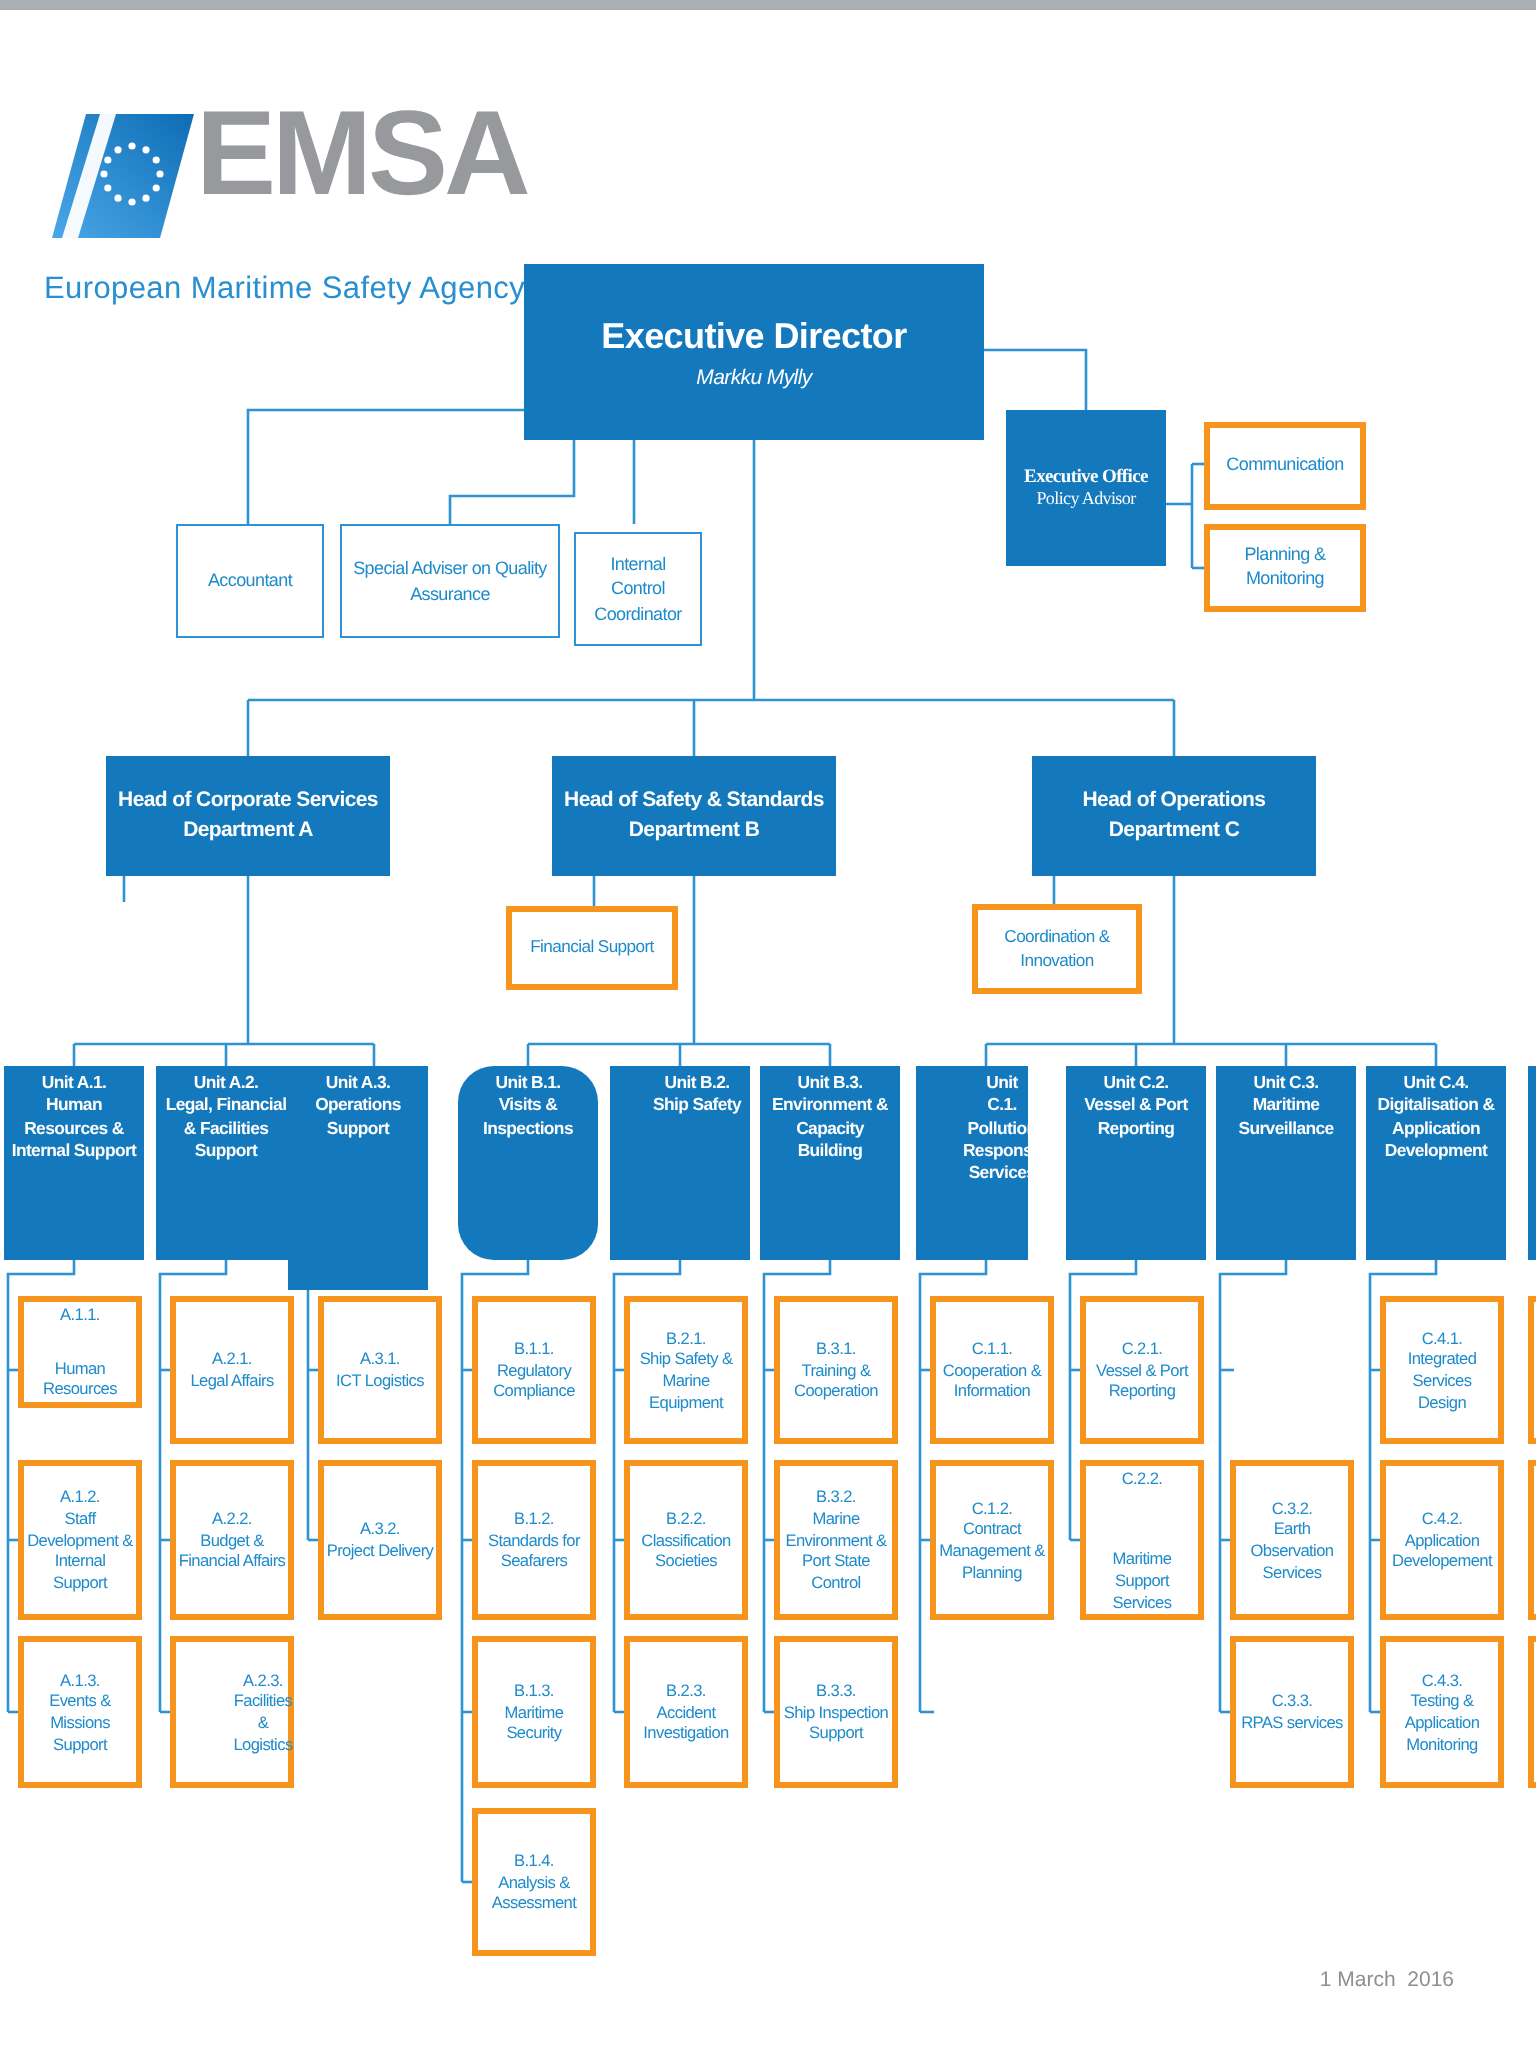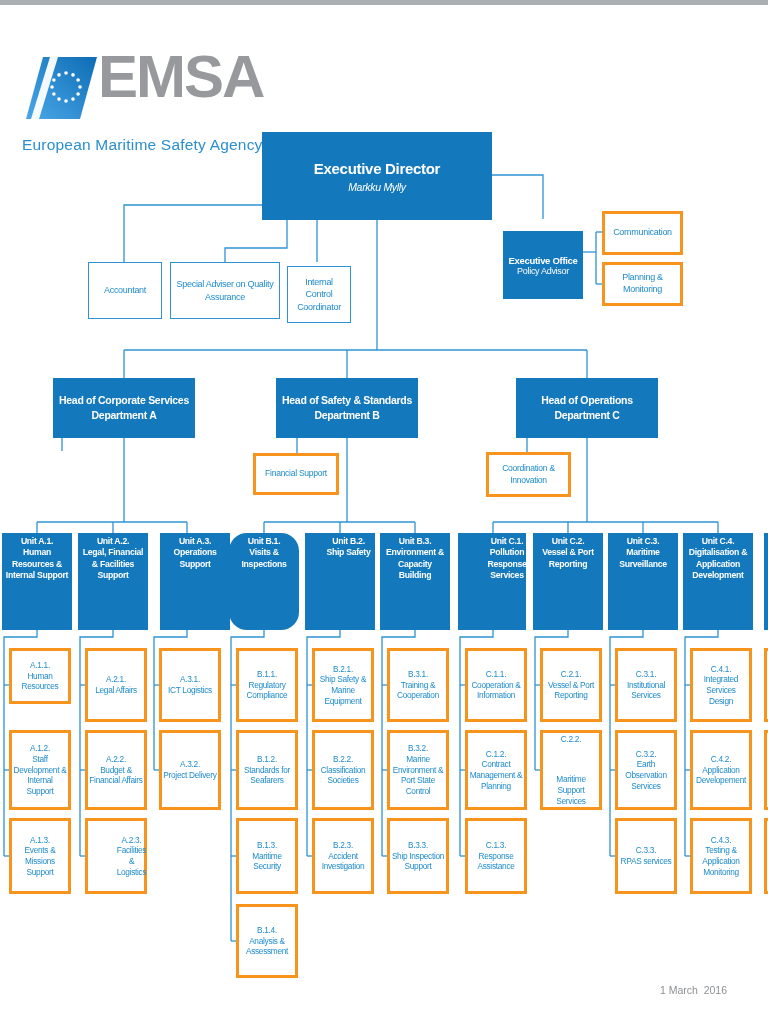--- a/index.html
+++ b/index.html
@@ -24,21 +24,21 @@
   }
   
   .box{
     position:absolute;box-sizing:border-box;display:flex;flex-direction:column;
     align-items:center;justify-content:center;text-align:center;
     letter-spacing:-0.3px;
   }
   .blue{background:var(--blue);color:#fff;}
   .white{background:#fff;border:1px solid var(--line);color:var(--tblue);}
   .orange{background:#fff;border:3px solid var(--orange);color:var(--tblue);}
-  .director .t1{font-size:15px;font-weight:bold;margin-bottom:4px;}
+  .director .t1{font-size:18px;font-weight:bold;margin-bottom:4px;}
   .director .t2{font-size:10.5px;font-style:italic;}
   .eo .t1{font-size:9.5px;font-weight:bold;}
   .eo .t2{font-size:9px;}
   .dept{font-weight:bold;font-size:10.5px;line-height:1.4;padding:0 4px;}
   .unit{justify-content:flex-start;padding-top:3px;font-weight:bold;font-size:8.7px;line-height:1.3;}
   .unit .t2{padding:0 2px;}
   .adv{font-size:9px;line-height:1.35;padding:2px 5px;}
   .support{font-size:8.6px;line-height:1.3;padding:1px;}
   .olink{font-size:9px;line-height:1.3;padding:1px;}
   .sub{font-size:8.3px;line-height:1.28;padding:1px;}
@@ -155,21 +155,21 @@
       <polyline points="685,685 692,685" fill="none" stroke="#2e93d4" stroke-width="1.3"></polyline>
       <polyline points="685,770 692,770" fill="none" stroke="#2e93d4" stroke-width="1.3"></polyline>
       <polyline points="685,856 692,856" fill="none" stroke="#2e93d4" stroke-width="1.3"></polyline>
     </svg>
 
   <div id="footer-date">1 March  2016</div>
 <div class="box blue director" style="left: 262px; top: 132px; width: 230px; height: 88px;">
       <div class="t1">Executive Director</div>
       <div class="t2">Markku Mylly</div>
     </div>
-    <div class="box blue eo" style="left: 503px; top: 231px; width: 80px; height: 68px;">
+    <div class="box blue eo" style="left: 503px; top: 205px; width: 80px; height: 78px; font-family: Liberation Serif, serif;">
       <div class="t1">Executive Office</div>
       <div class="t2">Policy Advisor</div>
     </div>
     <div class="box orange olink" style="left: 602px; top: 211px; width: 81px; height: 44px;">
       <div class="">Communication</div>
     </div>
     <div class="box orange olink" style="left: 602px; top: 262px; width: 81px; height: 44px;">
       <div class="">Planning &amp; Monitoring</div>
     </div>
     <div class="box white adv" style="left: 88px; top: 262px; width: 74px; height: 57px;">
@@ -196,21 +196,21 @@
       <div class="">Head of Operations</div>
       <div class="">Department C</div>
     </div>
     <div class="box orange support" style="left: 486px; top: 452px; width: 85px; height: 45px;">
       <div class="">Coordination &amp; Innovation</div>
     </div>
     <div class="box blue unit" style="left: 2px; top: 533px; width: 70px; height: 97px;">
       <div class="t1">Unit A.1.</div>
       <div class="t2">Human Resources &amp; Internal Support</div>
     </div>
-    <div class="box orange sub" style="left: 9px; top: 648px; width: 62px; height: 56px;">
+    <div class="box orange sub" style="left: 9px; top: 648px; width: 62px; height: 56px; justify-content: space-between;">
       <div class="code">A.1.1.</div>
       <div class="nm">Human Resources</div>
     </div>
     <div class="box orange sub" style="left: 9px; top: 730px; width: 62px; height: 80px;">
       <div class="code">A.1.2.</div>
       <div class="nm">Staff Development &amp; Internal Support</div>
     </div>
     <div class="box orange sub" style="left: 9px; top: 818px; width: 62px; height: 76px;">
       <div class="code">A.1.3.</div>
       <div class="nm">Events &amp; Missions Support</div>
@@ -224,21 +224,21 @@
       <div class="nm">Legal Affairs</div>
     </div>
     <div class="box orange sub" style="left: 85px; top: 730px; width: 62px; height: 80px;">
       <div class="code">A.2.2.</div>
       <div class="nm">Budget &amp; Financial Affairs</div>
     </div>
     <div class="box orange sub" style="left: 85px; top: 818px; width: 62px; height: 76px; padding-left: 32px;">
       <div class="code">A.2.3.</div>
       <div class="nm">Facilities &amp; Logistics</div>
     </div>
-    <div class="box blue unit" style="left: 160px; top: 533px; width: 70px; height: 97px;">
+    <div class="box blue unit" style="left: 144px; top: 533px; width: 70px; height: 112px;">
       <div class="t1">Unit A.3.</div>
       <div class="t2">Operations Support</div>
     </div>
     <div class="box orange sub" style="left: 159px; top: 648px; width: 62px; height: 74px;">
       <div class="code">A.3.1.</div>
       <div class="nm">ICT Logistics</div>
     </div>
     <div class="box orange sub" style="left: 159px; top: 730px; width: 62px; height: 80px;">
       <div class="code">A.3.2.</div>
       <div class="nm">Project Delivery</div>
@@ -288,55 +288,47 @@
       <div class="nm">Training &amp; Cooperation</div>
     </div>
     <div class="box orange sub" style="left: 387px; top: 730px; width: 62px; height: 80px;">
       <div class="code">B.3.2.</div>
       <div class="nm">Marine Environment &amp; Port State Control</div>
     </div>
     <div class="box orange sub" style="left: 387px; top: 818px; width: 62px; height: 76px;">
       <div class="code">B.3.3.</div>
       <div class="nm">Ship Inspection Support</div>
     </div>
-    <div class="box blue unit" style="left: 458px; top: 533px; width: 68px; height: 97px; padding-left: 30px;">
+    <div class="box blue unit" style="left: 458px; top: 533px; width: 56px; height: 97px; padding-left: 30px;">
       <div class="t1">Unit C.1.</div>
       <div class="t2">Pollution Response Services</div>
     </div>
     <div class="box orange sub" style="left: 465px; top: 648px; width: 62px; height: 74px;">
       <div class="code">C.1.1.</div>
       <div class="nm">Cooperation &amp; Information</div>
     </div>
     <div class="box orange sub" style="left: 465px; top: 730px; width: 62px; height: 80px;">
       <div class="code">C.1.2.</div>
       <div class="nm">Contract Management &amp; Planning</div>
     </div>
-    <div class="box orange sub" style="left: 465px; top: 818px; width: 62px; height: 76px;">
-      <div class="code">C.1.3.</div>
-      <div class="nm">Response Assistance</div>
-    </div>
     <div class="box blue unit" style="left: 533px; top: 533px; width: 70px; height: 97px;">
       <div class="t1">Unit C.2.</div>
       <div class="t2">Vessel &amp; Port Reporting</div>
     </div>
     <div class="box orange sub" style="left: 540px; top: 648px; width: 62px; height: 74px;">
       <div class="code">C.2.1.</div>
       <div class="nm">Vessel &amp; Port Reporting</div>
     </div>
     <div class="box orange sub" style="left: 540px; top: 730px; width: 62px; height: 80px; gap: 30px;">
       <div class="code">C.2.2.</div>
       <div class="nm">Maritime Support Services</div>
     </div>
     <div class="box blue unit" style="left: 608px; top: 533px; width: 70px; height: 97px;">
       <div class="t1">Unit C.3.</div>
       <div class="t2">Maritime Surveillance</div>
-    </div>
-    <div class="box orange sub" style="left: 615px; top: 648px; width: 62px; height: 74px;">
-      <div class="code">C.3.1.</div>
-      <div class="nm">Institutional Services</div>
     </div>
     <div class="box orange sub" style="left: 615px; top: 730px; width: 62px; height: 80px;">
       <div class="code">C.3.2.</div>
       <div class="nm">Earth Observation Services</div>
     </div>
     <div class="box orange sub" style="left: 615px; top: 818px; width: 62px; height: 76px;">
       <div class="code">C.3.3.</div>
       <div class="nm">RPAS services</div>
     </div>
     <div class="box blue unit" style="left: 683px; top: 533px; width: 70px; height: 97px;">

